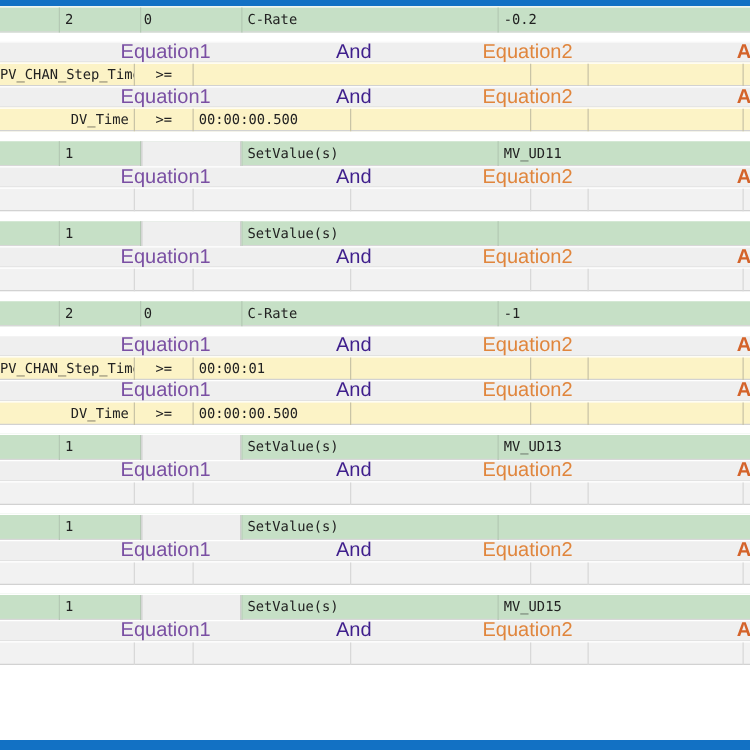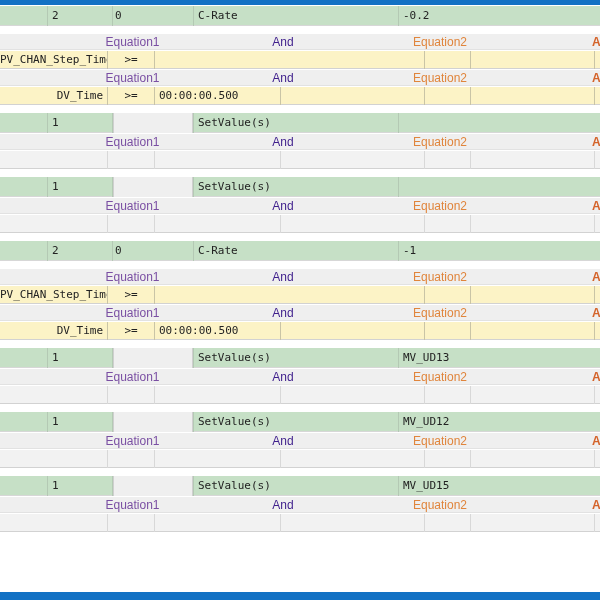--- a/index.html
+++ b/index.html
@@ -50,26 +50,26 @@
   
   .eq-head{
     position:relative;height:17px;
     background:#efefef;
     border-top:1px solid #ffffff;
     border-bottom:1px solid #e2e2e2;
     box-sizing:border-box;
   }
   .eq-head .lbl{
     position:absolute;top:0;height:16px;line-height:16px;
-    font-family:"Liberation Sans",sans-serif;font-size:12px;
+    font-family:"Liberation Sans",sans-serif;font-size:16px;
     text-align:center;white-space:nowrap;overflow:hidden;
   }
   .h-eq1{left:55px;width:155px;color:#7a4fa3;}
   .h-op1{left:250px;width:66px;color:#3f1f8c;font-weight:normal;}
-  .h-eq2{left:370px;width:140px;color:#e0853c;}
+  .h-eq2{left:352px;width:140px;color:#e0853c;}
   .h-op2{left:585px;width:30px;color:#d4632a;font-weight:bold;text-align:left;}
 
   
   .eq-row{
     position:relative;height:19px;
     border-top:1px solid #ffffff;
     border-bottom:1px solid #d2d2d2;
     box-sizing:border-box;
   }
   .eq-row.filled{background:#fcf3c6;}
@@ -145,20 +145,21 @@
       <div class="gap"></div>
       <div class="step-row">
         <div class="sep s1"></div>
         <div class="sep s2"></div>
         <div class="sep s3"></div>
         <div class="sep s4"></div>
         <div class="blank-cell"></div>
         <div class="cell c-idx">1</div>
         <div class="cell c-sub"></div>
         <div class="cell c-mode">SetValue(s)</div>
+        <div class="cell c-val">MV_UD11</div>
       </div>
       <div class="eq-head">
         <div class="lbl h-eq1">Equation1</div>
         <div class="lbl h-op1">And</div>
         <div class="lbl h-eq2">Equation2</div>
         <div class="lbl h-op2">An</div>
       </div>
       <div class="eq-row empty">
         <div class="f f-var"></div>
         <div class="f f-op"></div>
@@ -208,20 +209,21 @@
       <div class="gap"></div>
       <div class="eq-head">
         <div class="lbl h-eq1">Equation1</div>
         <div class="lbl h-op1">And</div>
         <div class="lbl h-eq2">Equation2</div>
         <div class="lbl h-op2">An</div>
       </div>
       <div class="eq-row filled">
         <div class="f f-var">PV_CHAN_Step_Time</div>
         <div class="f f-op">&gt;=</div>
+        <div class="f f-val">00:00:01</div>
         <div class="f f-x1"></div>
         <div class="f f-x2"></div>
         <div class="f f-x3"></div>
         <div class="f f-x4"></div>
       </div>
       <div class="eq-head">
         <div class="lbl h-eq1">Equation1</div>
         <div class="lbl h-op1">And</div>
         <div class="lbl h-eq2">Equation2</div>
         <div class="lbl h-op2">An</div>
@@ -265,21 +267,20 @@
       <div class="gap"></div>
       <div class="step-row">
         <div class="sep s1"></div>
         <div class="sep s2"></div>
         <div class="sep s3"></div>
         <div class="sep s4"></div>
         <div class="blank-cell"></div>
         <div class="cell c-idx">1</div>
         <div class="cell c-sub"></div>
         <div class="cell c-mode">SetValue(s)</div>
-        <div class="cell c-val">MV_UD12</div>
       </div>
       <div class="eq-head">
         <div class="lbl h-eq1">Equation1</div>
         <div class="lbl h-op1">And</div>
         <div class="lbl h-eq2">Equation2</div>
         <div class="lbl h-op2">An</div>
       </div>
       <div class="eq-row empty">
         <div class="f f-var"></div>
         <div class="f f-op"></div>

